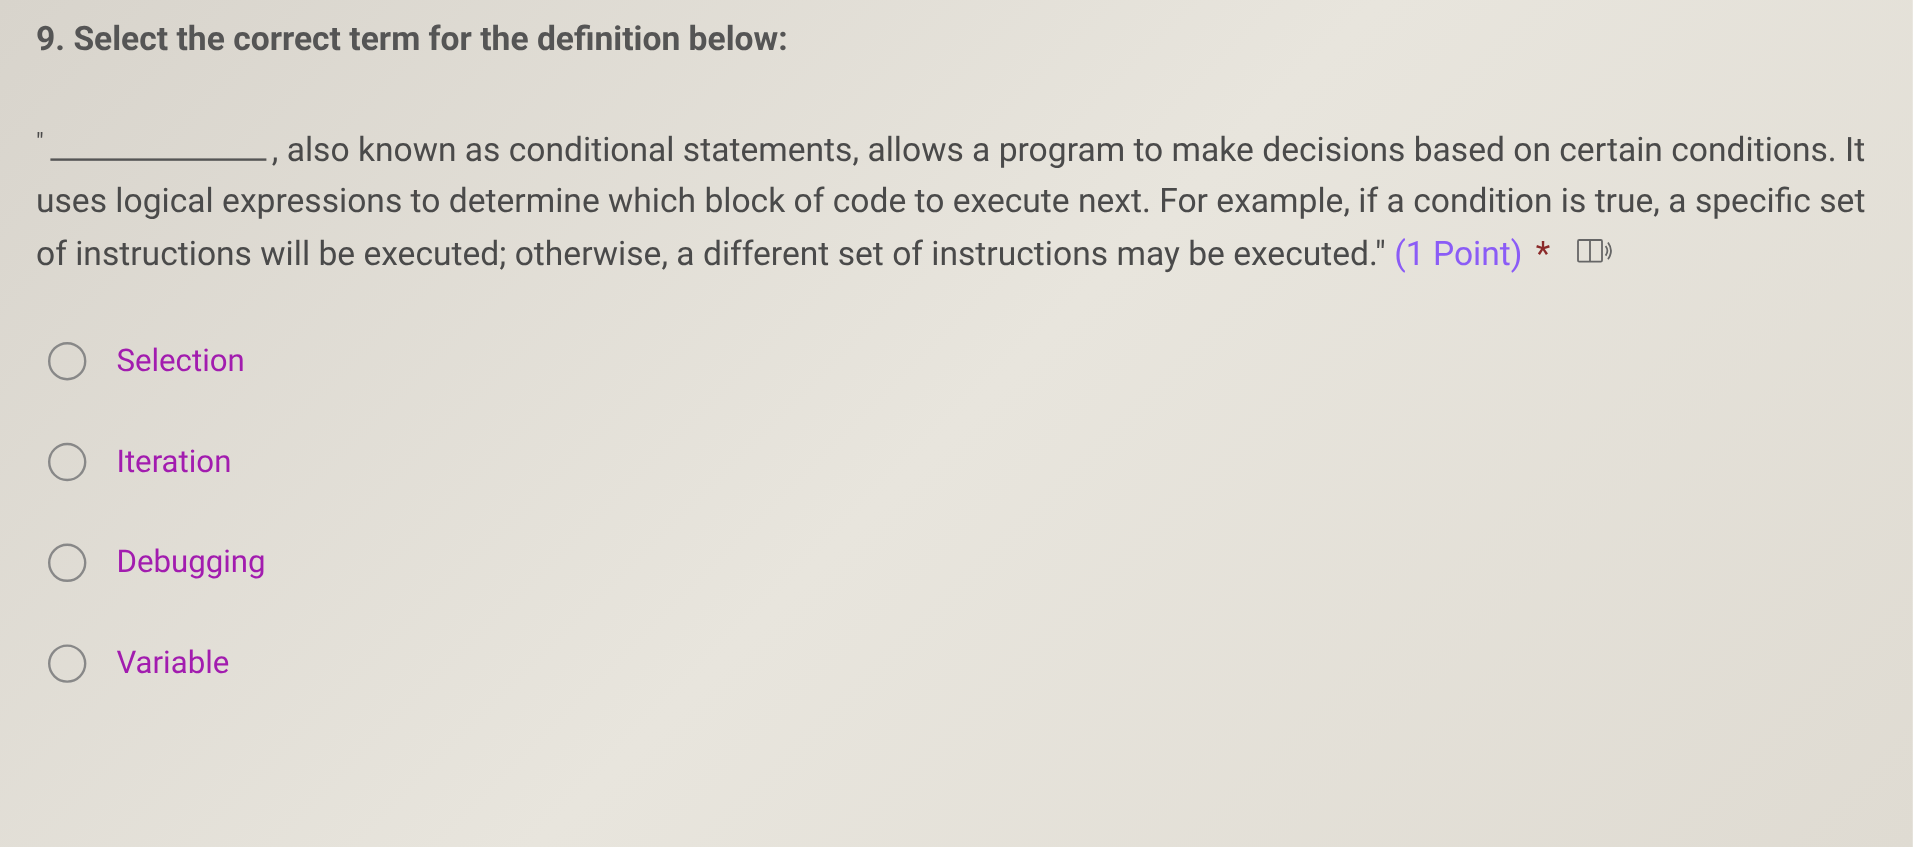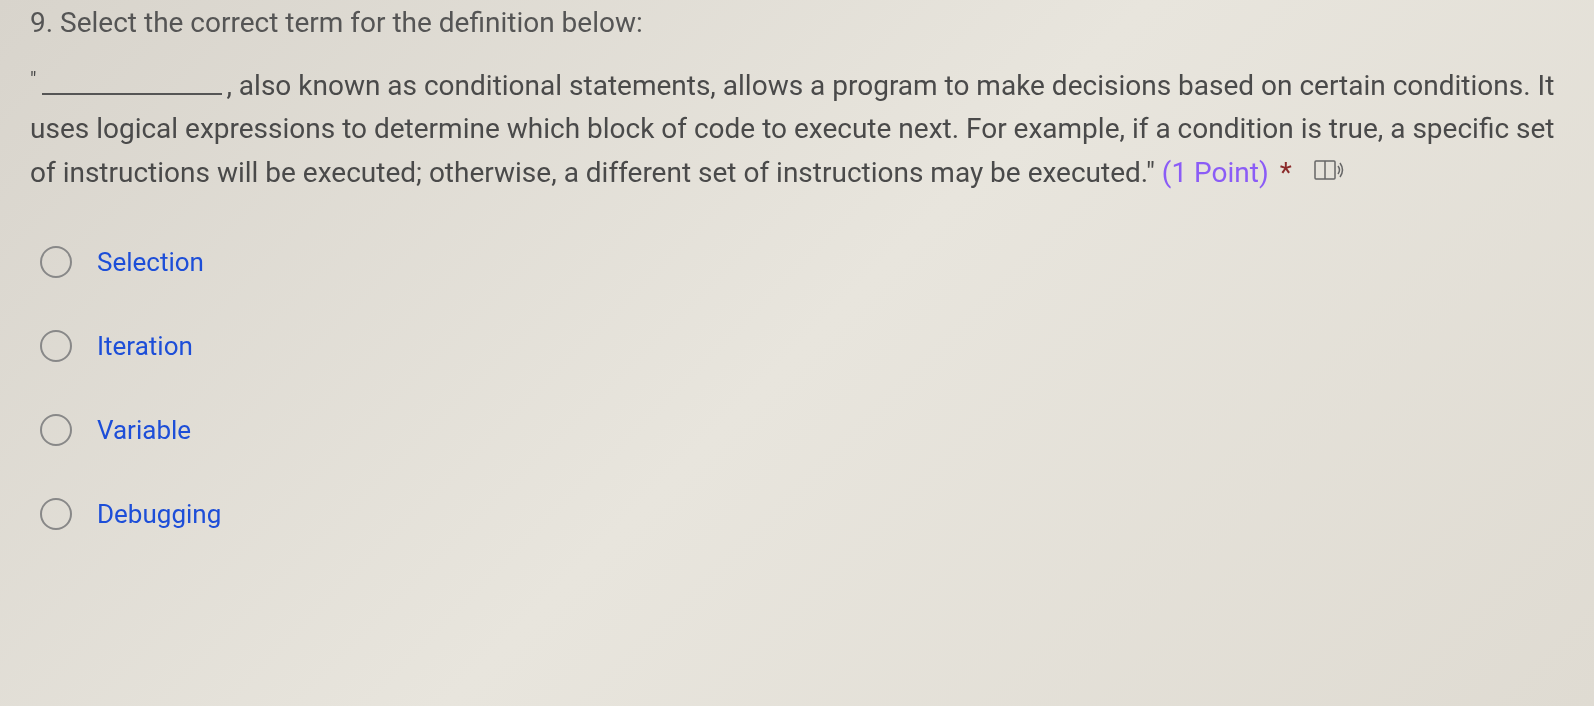--- a/index.html
+++ b/index.html
@@ -13,23 +13,23 @@
       width: 1594px;
       height: 706px;
       padding: 0 30px;
       color: #4a4a4a;
       position: relative;
       overflow: hidden;
     }
     .question-header {
       font-size: 28px;
       color: #555;
-      margin-bottom: 25px;
-      padding-top: 6px;
-      font-weight: 400;
+      margin-bottom: 54px;
+      padding-top: 16px;
+      font-weight: 700;
     }
     .question-text {
       font-size: 28px;
       line-height: 1.55;
       color: #4a4a4a;
       margin-bottom: 50px;
       font-weight: 400;
     }
     .blank {
       display: inline-block;
@@ -64,21 +64,21 @@
       height: 32px;
       border: 2px solid #888;
       border-radius: 50%;
       margin-right: 25px;
       background: transparent;
       flex-shrink: 0;
       cursor: pointer;
     }
     .option-label {
       font-size: 26px;
-      color: #1d4ed8;
+      color: #a21caf;
       font-weight: 400;
     }
     .quote-mark {
       font-size: 20px;
       vertical-align: top;
     }
   </style>
 </head>
 <body>
 
@@ -105,19 +105,19 @@
   <div class="option">
     <div class="radio"></div>
     <span class="option-label">Selection</span>
   </div>
   <div class="option">
     <div class="radio"></div>
     <span class="option-label">Iteration</span>
   </div>
   <div class="option">
     <div class="radio"></div>
-    <span class="option-label">Variable</span>
+    <span class="option-label">Debugging</span>
   </div>
   <div class="option">
     <div class="radio"></div>
-    <span class="option-label">Debugging</span>
+    <span class="option-label">Variable</span>
   </div>
 </div>
 
 </body></html>

